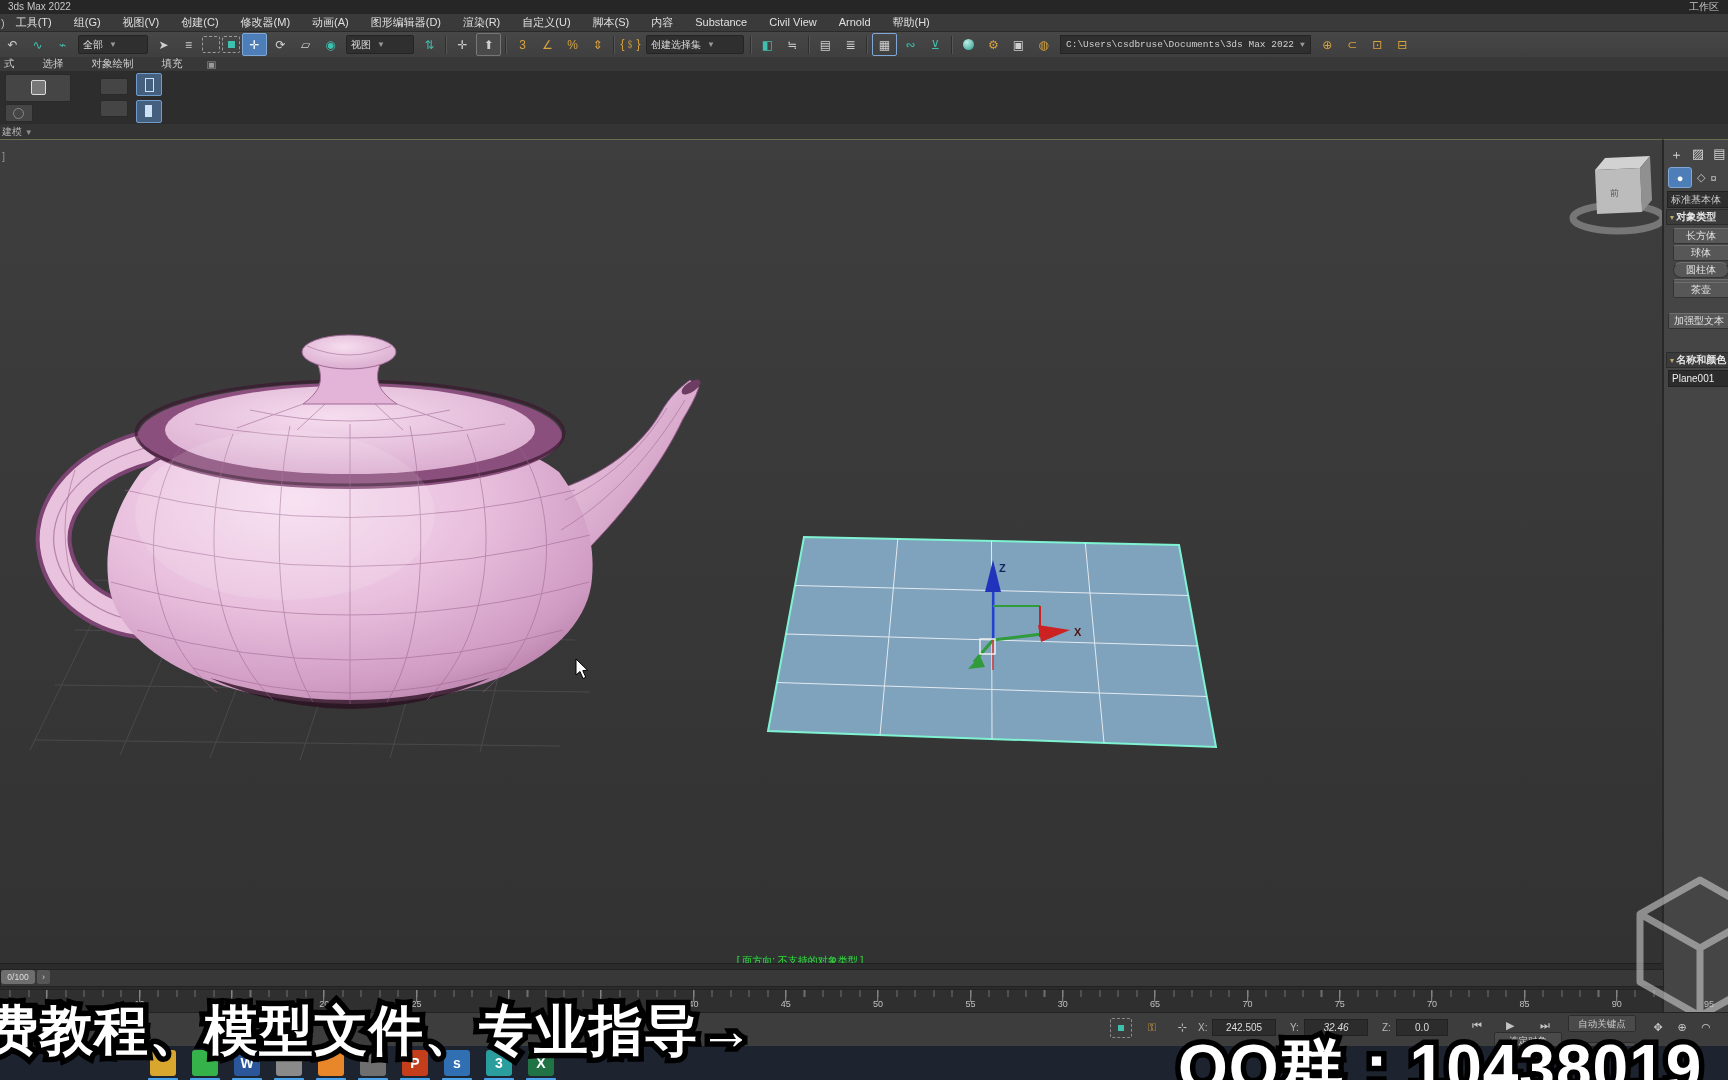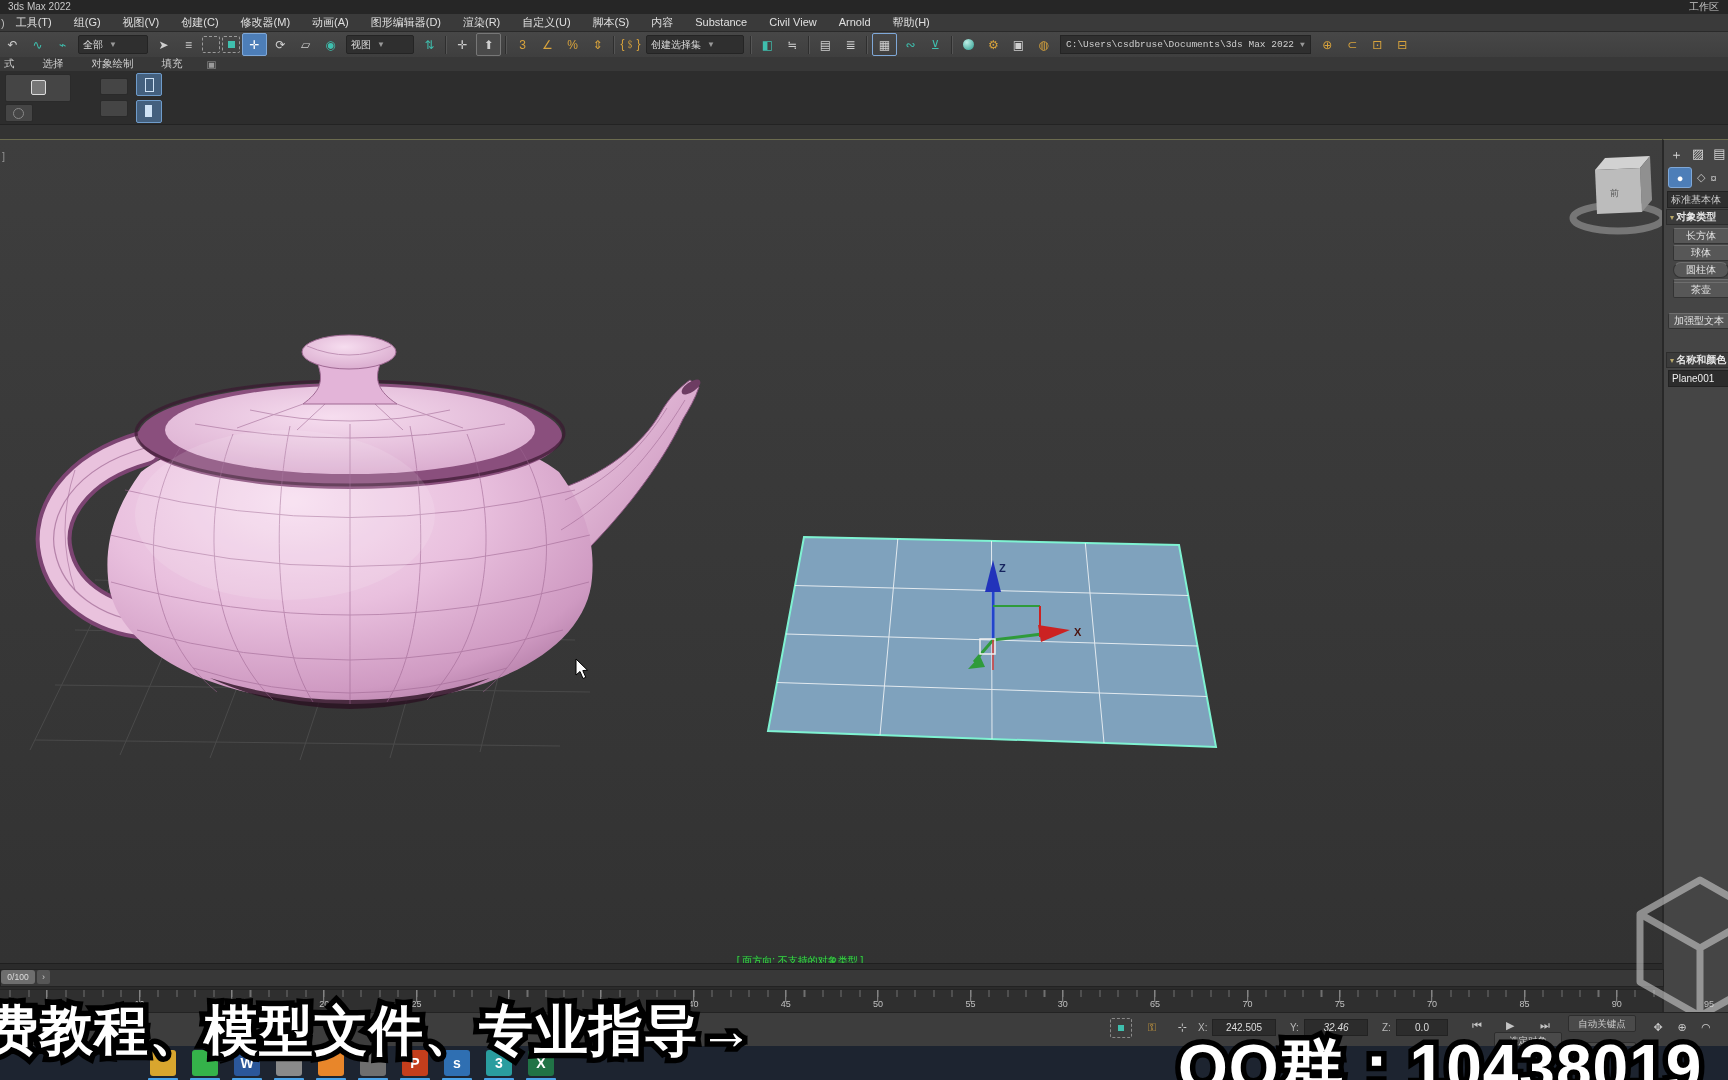--- a/index.html
+++ b/index.html
@@ -225,20 +225,24 @@
       <span style="position:absolute;left:7px;top:3px;width:9px;height:9px;border:1px solid #888;border-radius:50%;"></span>
     </div>
     <div class="rbtn" style="left:100px;top:7px;width:26px;height:15px;"></div>
     <div class="rbtn" style="left:100px;top:29px;width:26px;height:15px;"></div>
     <div class="rbtn hl" style="left:136px;top:2px;width:24px;height:21px;">
       <span style="position:absolute;left:8px;top:4px;width:7px;height:12px;border:1px solid #cfe2f5;"></span>
     </div>
     <div class="rbtn hl" style="left:136px;top:29px;width:24px;height:21px;">
       <span style="position:absolute;left:8px;top:4px;width:7px;height:12px;background:#cfe2f5;"></span>
     </div>
+  </div>
+  <div class="abs ribbonfoot">
+    <span style="padding-left:2px;">建模</span>
+    <span style="color:#8f8f8f;font-size:8px;"> ▼</span>
   </div>
 
   <div class="abs viewport">
     <div class="vplabel">]</div>
 
     <svg width="1662" height="824" style="position:absolute;left:0;top:0;">
       <defs>
         <radialGradient id="bodyGrad" cx="38%" cy="28%" r="85%">
           <stop offset="0%" stop-color="#f7dff0"></stop>
           <stop offset="45%" stop-color="#e9c0de"></stop>

